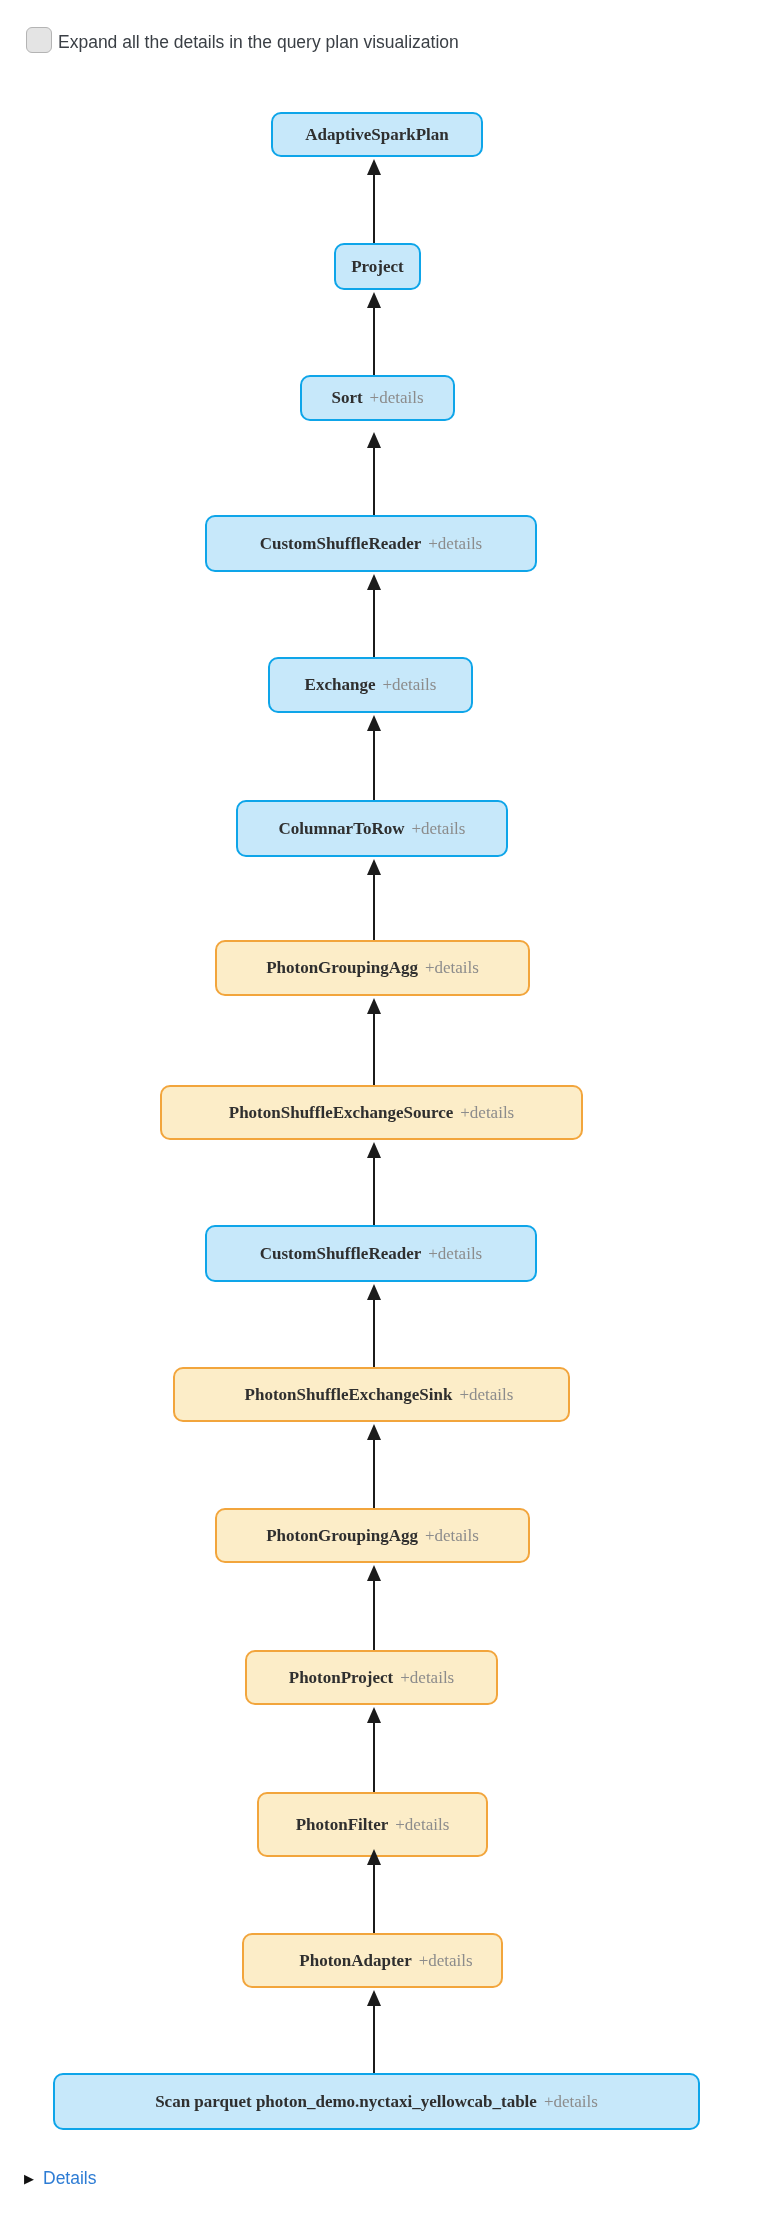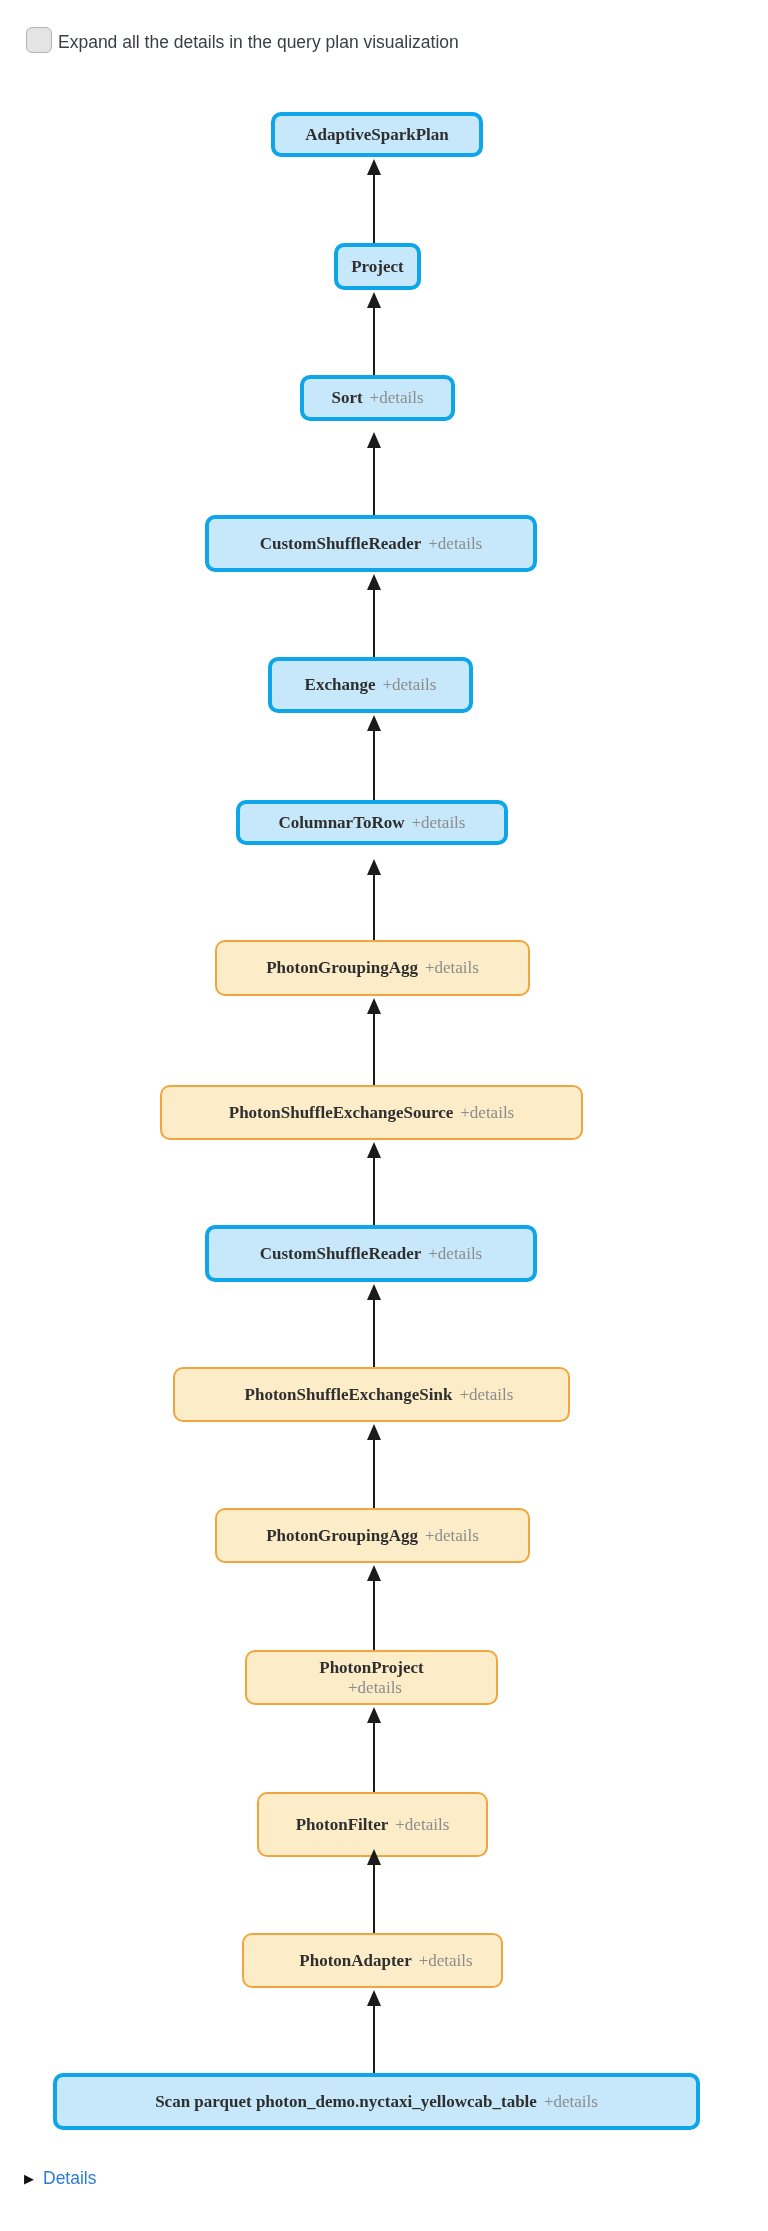--- a/index.html
+++ b/index.html
@@ -15,38 +15,38 @@
     border-radius:6px; box-sizing:border-box; flex:0 0 auto; cursor:pointer;
   }
   .clabel { margin-left:6px; font-size:17.5px; color:#3a3f45; }
 
   
   .node {
     position:absolute; box-sizing:border-box; border-radius:10px;
     display:flex; align-items:center; justify-content:center;
     font-family:"Liberation Serif", serif; font-size:17px; white-space:nowrap;
   }
-  .node.blue   { background:#c7e8fa; border:4px solid #0ea5e9; }
+  .node.blue   { background:#c7e8fa; border:2px solid #0ea5e9; }
   .node.orange { background:#fcedc8; border:2px solid #f2a53c; }
   .nname { font-weight:bold; color:#2f2f2f; }
   .ndet  { color:#8c8c8c; margin-left:7px; cursor:pointer; }
   .ndet:empty { display:none; }
 
   .n1  { left:271px; top:112px;  width:212px; height:45px; }
   .n2  { left:334px; top:243px;  width:87px;  height:47px; }
   .n3  { left:300px; top:375px;  width:155px; height:46px; }
   .n4  { left:205px; top:515px;  width:332px; height:57px; }
   .n5  { left:268px; top:657px;  width:205px; height:56px; }
-  .n6  { left:236px; top:800px;  width:272px; height:45px; }
+  .n6  { left:236px; top:800px;  width:272px; height:57px; }
   .n7  { left:215px; top:940px;  width:315px; height:56px; }
   .n8  { left:160px; top:1085px; width:423px; height:55px; }
   .n9  { left:205px; top:1225px; width:332px; height:57px; }
   .n10 { left:173px; top:1367px; width:397px; height:55px;padding-left:15px; }
   .n11 { left:215px; top:1508px; width:315px; height:55px; }
-  .n12 { left:245px; top:1650px; width:253px; height:55px;flex-direction:column; }
+  .n12 { left:245px; top:1650px; width:253px; height:55px; }
   .n13 { left:257px; top:1792px; width:231px; height:65px; }
   .n14 { left:242px; top:1933px; width:261px; height:55px;padding-left:27px; }
   .n15 { left:53px;  top:2073px; width:647px; height:57px; }
 
   
   .edge { position:absolute; left:366px; width:16px; }
   .edge .ah {
     position:absolute; top:0; left:1px; width:0; height:0;
     border-left:7px solid transparent; border-right:7px solid transparent;
     border-bottom:16px solid #1b1b1b;

